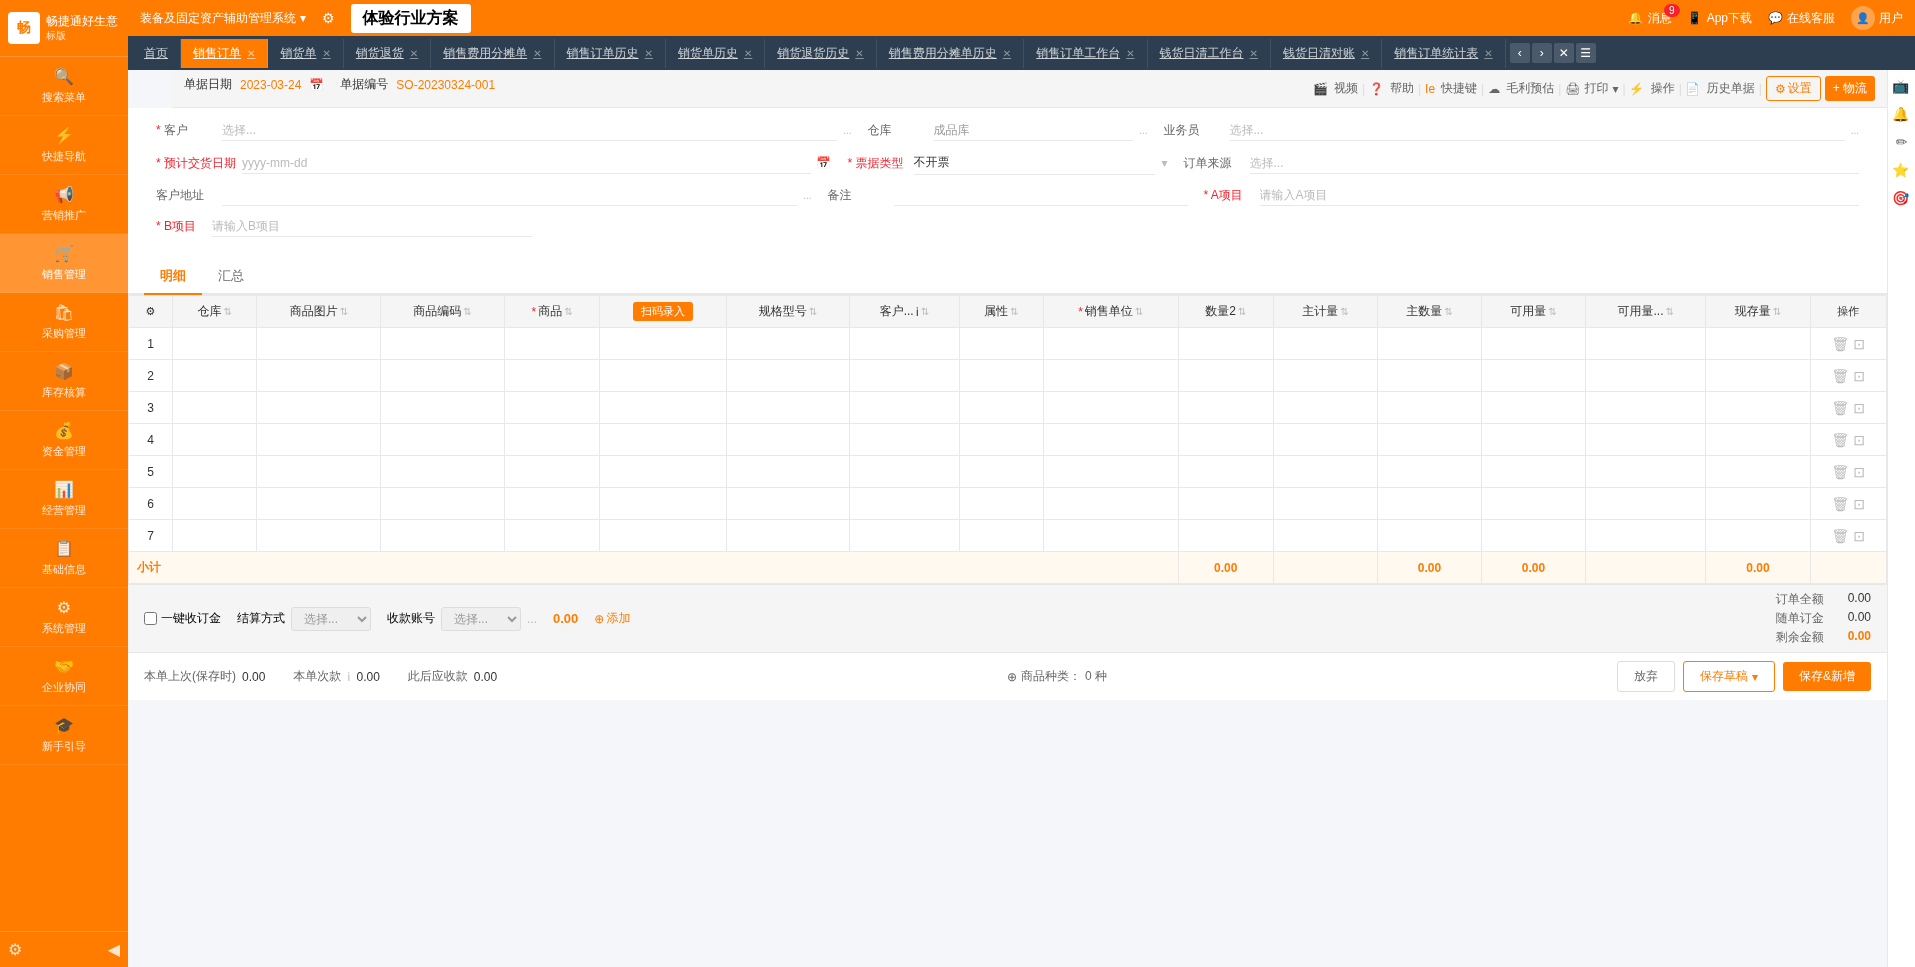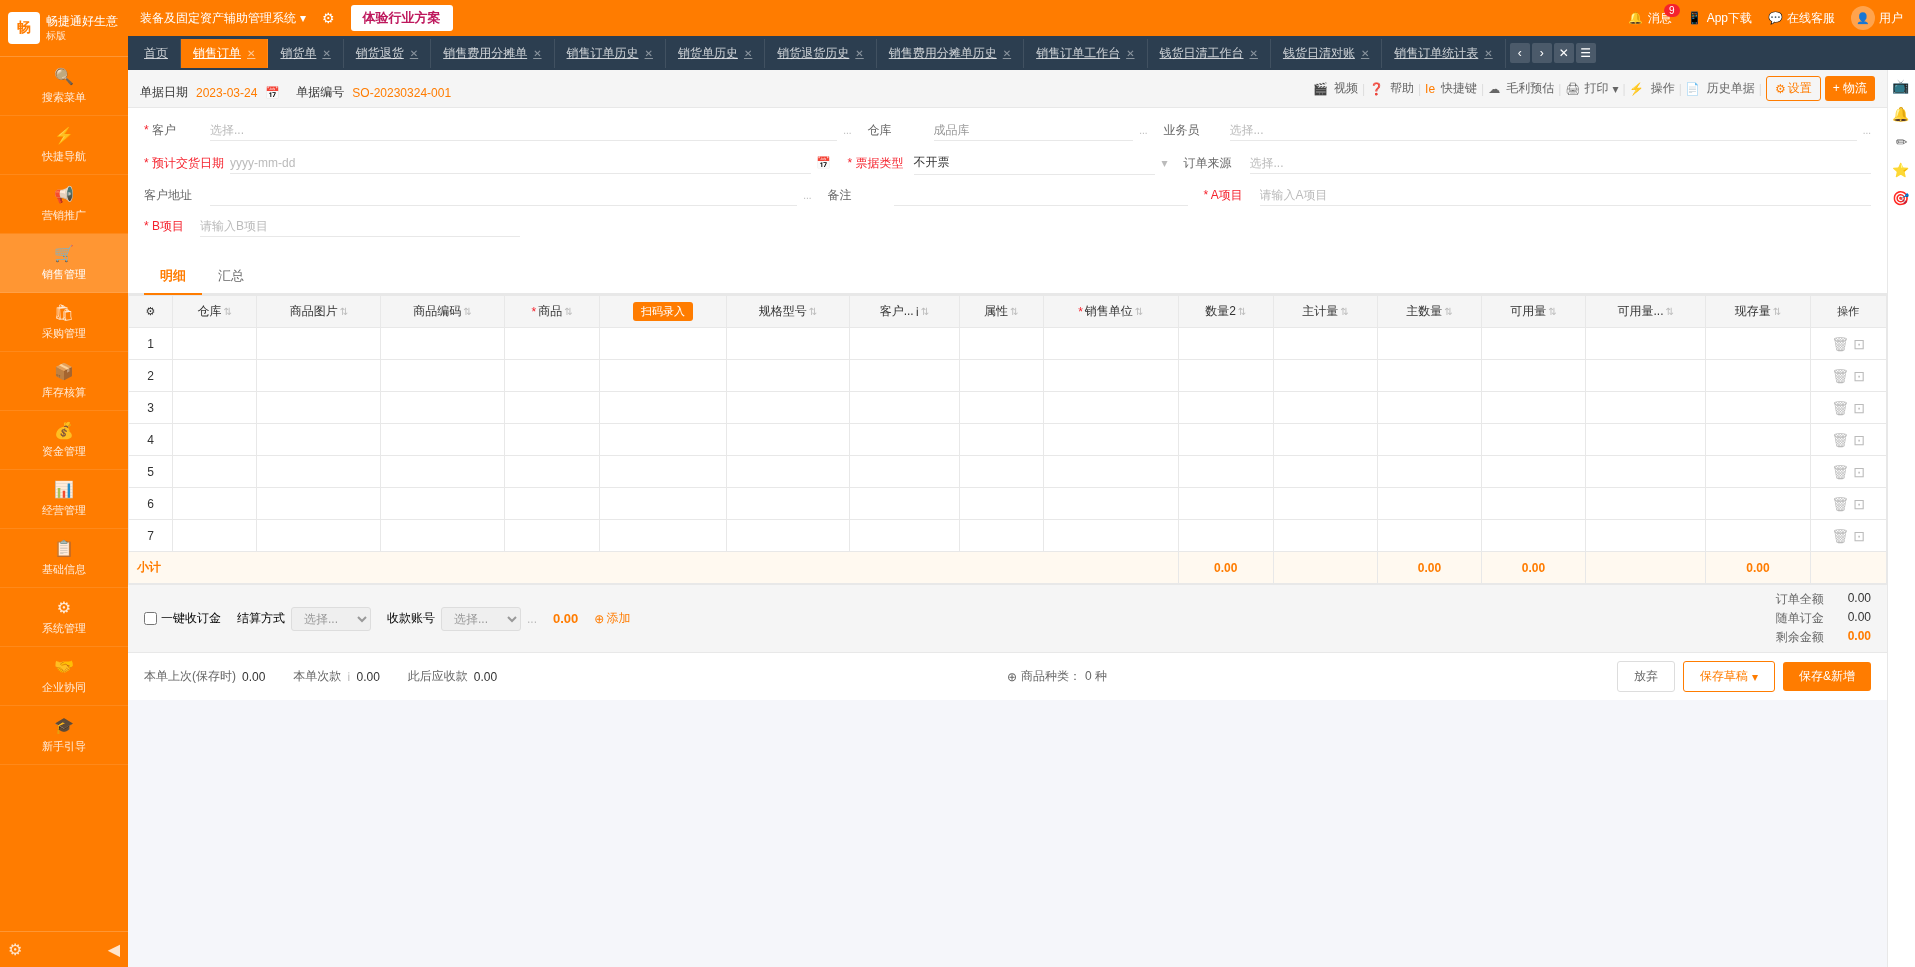--- a/index.html
+++ b/index.html
@@ -64,23 +64,23 @@
       justify-content: space-between;
       flex-shrink: 0;
     }
     .top-header-left { display: flex; align-items: center; gap: 16px; }
     .system-title {
       color: white; font-size: 13px; cursor: pointer;
       display: flex; align-items: center; gap: 4px;
     }
     .settings-icon { color: white; font-size: 14px; cursor: pointer; }
     .solution-btn {
-      background: white; color: #be185d;
+      background: white; color: #000000;
       border: none; border-radius: 3px;
-      padding: 4px 12px; font-size: 13px; cursor: pointer;
+      padding: 4px 12px; font-size: 16px; cursor: pointer;
       font-weight: bold;
     }
     .top-header-right { display: flex; align-items: center; gap: 16px; color: white; font-size: 12px; }
     .header-icon-item { display: flex; align-items: center; gap: 4px; cursor: pointer; position: relative; }
     .badge {
       position: absolute; top: -6px; right: -8px;
       background: #f5222d; color: white;
       border-radius: 8px; padding: 1px 4px; font-size: 10px; min-width: 16px; text-align: center;
     }
     .user-avatar {
@@ -142,23 +142,24 @@
 
     
     .form-area { flex: 1; overflow: auto; }
 
     
     .action-bar {
       background: #f5f5f5;
       border-bottom: 1px solid #e8e8e8;
       padding: 6px 12px;
       display: flex;
-      align-items: flex-end;
+      align-items: flex-start;
       gap: 16px;
       flex-wrap: wrap;
+      margin-left: 44px;
     }
     .action-bar-item { display: flex; align-items: center; gap: 6px; color: #666; font-size: 12px; cursor: pointer; }
     .action-bar-divider { color: #ddd; }
     .print-btn { display: flex; align-items: center; gap: 4px; }
     .action-bar-right { margin-left: auto; display: flex; align-items: center; gap: 4px; }
     .add-goods-btn {
       background: #ff7c00; color: white;
       border: none; border-radius: 3px;
       padding: 4px 8px; cursor: pointer;
       display: flex; align-items: center; gap: 2px;
@@ -177,21 +178,21 @@
       display: flex;
       align-items: center;
       gap: 24px;
     }
     .form-field { display: flex; align-items: center; gap: 8px; }
     .form-label { color: #333; font-size: 12px; white-space: nowrap; }
     .form-value { color: #333; font-size: 12px; }
 
     
     .form-body {
-      padding: 12px 16px;
+      padding: 12px 28px;
       background: white;
     }
     .form-row {
       display: flex;
       align-items: center;
       margin-bottom: 10px;
       gap: 16px;
     }
     .form-cell {
       display: flex;

